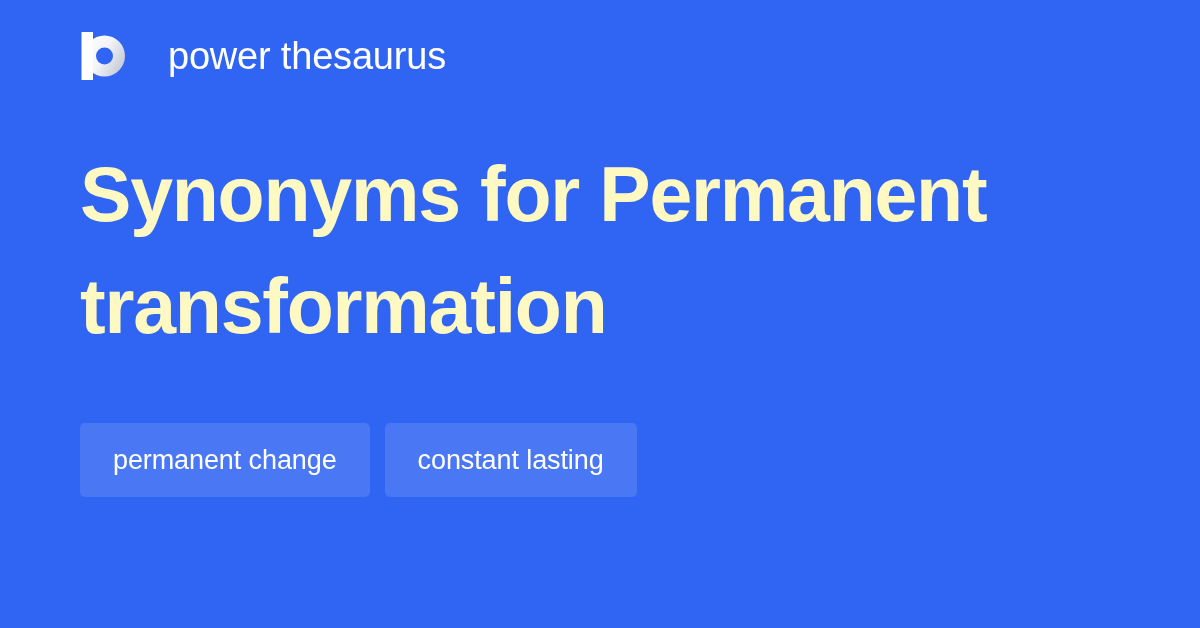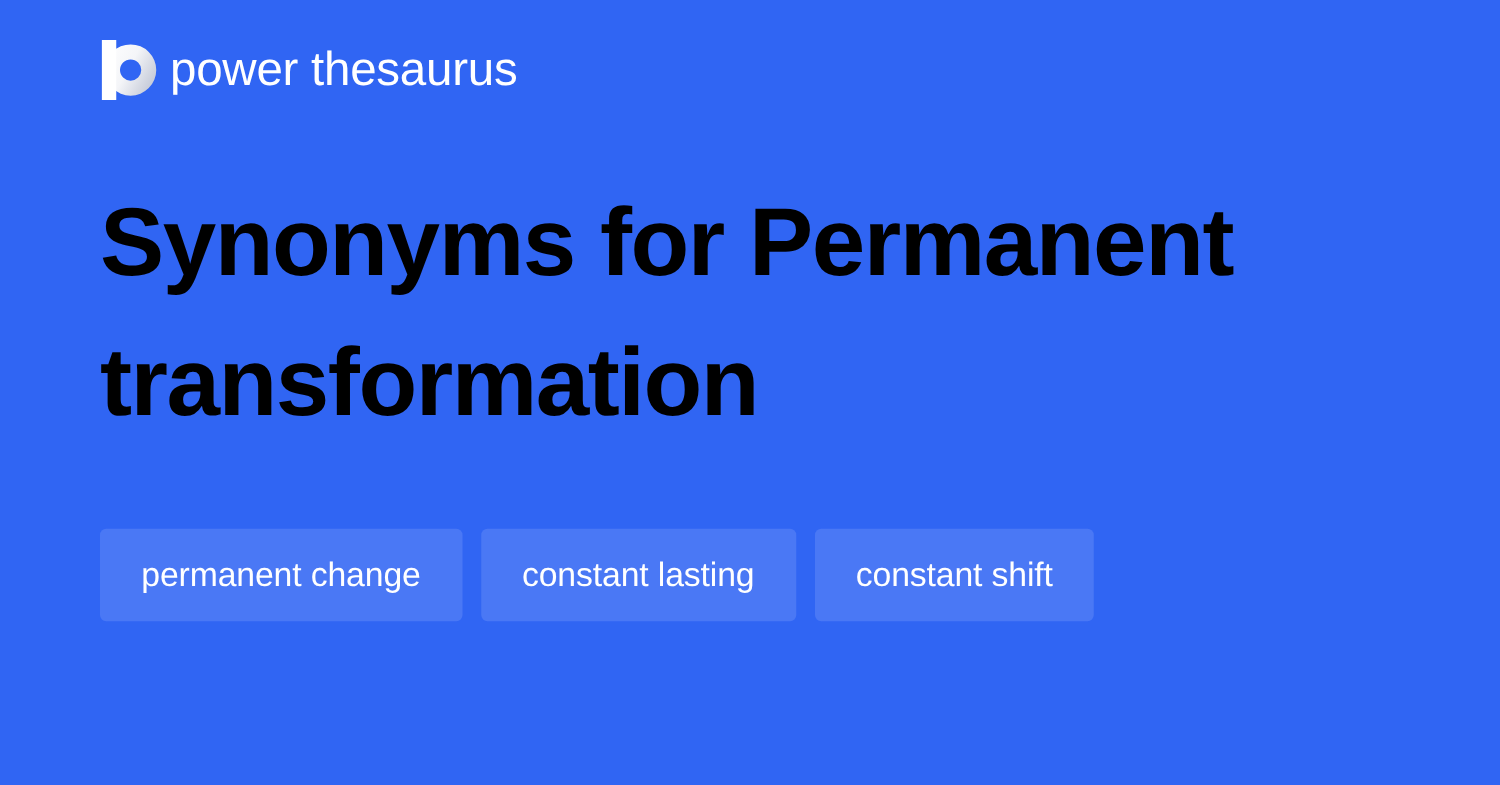--- a/index.html
+++ b/index.html
@@ -24,21 +24,21 @@
     background: #3065F3;
   }
 
   
   .brand {
     position: absolute;
     left: 80px;
     top: 28px;
     display: flex;
     align-items: center;
-    gap: 8px;
+    gap: 40px;
     height: 56px;
   }
 
   .logo-mark {
     width: 48px;
     height: 48px;
     position: relative;
     flex: 0 0 48px;
   }
 
@@ -52,21 +52,21 @@
     letter-spacing: -0.2px;
     white-space: nowrap;
   }
 
   
   .headline {
     position: absolute;
     left: 80px;
     top: 138px;
     width: 1040px;
-    color: #000000;
+    color: #fef9c3;
     font-size: 77px;
     line-height: 112px;
     font-weight: 700;
     letter-spacing: -1.2px;
   }
 
   
   .chips {
     position: absolute;
     left: 80px;
@@ -118,16 +118,15 @@
       </svg>
     </span>
     <span class="brand-name">power thesaurus</span>
   </div>
 
   <h1 class="headline">Synonyms for Permanent transformation</h1>
 
   <div class="chips">
     <div class="chip">permanent change</div>
     <div class="chip">constant lasting</div>
-    <div class="chip">constant shift</div>
   </div>
 
 </div>
 
 </body></html>

